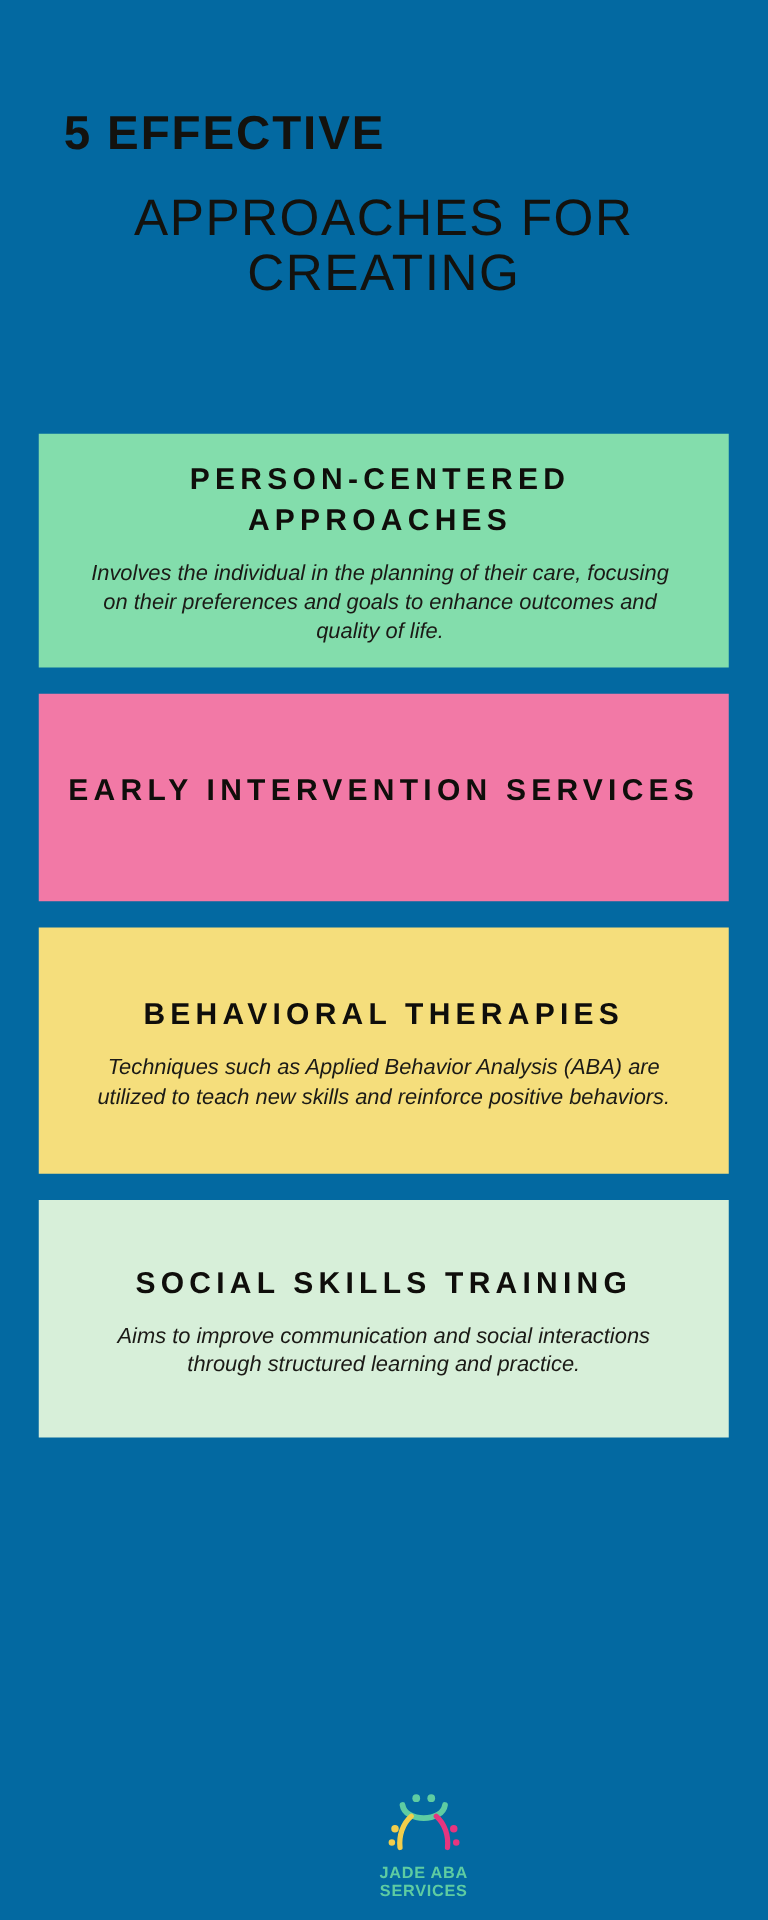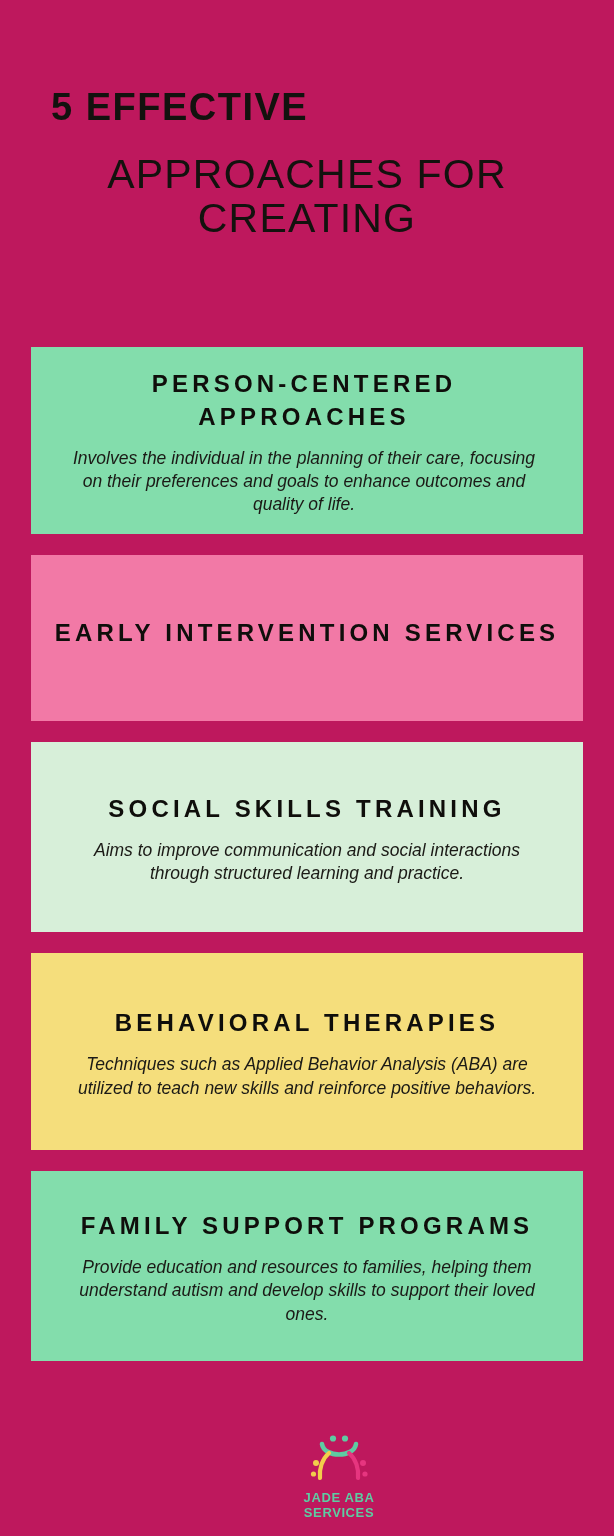--- a/index.html
+++ b/index.html
@@ -10,21 +10,21 @@
     width: 614px;
     height: 1536px;
     background: #FBF8E8;
     font-family: "Liberation Sans", sans-serif;
     overflow: hidden;
   }
   .page {
     position: relative;
     width: 614px;
     height: 1536px;
-    background: #be185d;
+    background: #0369a1;
     box-sizing: border-box;
   }
 
   
   .header {
     padding: 0 31px;
     padding-top: 88px;
   }
   .title-line-1 {
     font-size: 38px;
@@ -140,34 +140,30 @@
 
     <div class="card card-1">
       <div class="card-title">PERSON-CENTERED APPROACHES</div>
       <div class="card-body">Involves the individual in the planning of their care, focusing on their preferences and goals to enhance outcomes and quality of life.</div>
     </div>
 
     <div class="card card-2">
       <div class="card-title">EARLY INTERVENTION SERVICES</div>
     </div>
 
+    <div class="card card-3">
+      <div class="card-title">BEHAVIORAL THERAPIES</div>
+      <div class="card-body">Techniques such as Applied Behavior Analysis (ABA) are utilized to teach new skills and reinforce positive behaviors.</div>
+    </div>
+
     <div class="card card-4">
       <div class="card-title">SOCIAL SKILLS TRAINING</div>
       <div class="card-body">Aims to improve communication and social interactions through structured learning and practice.</div>
     </div>
 
-    <div class="card card-3">
-      <div class="card-title">BEHAVIORAL THERAPIES</div>
-      <div class="card-body">Techniques such as Applied Behavior Analysis (ABA) are utilized to teach new skills and reinforce positive behaviors.</div>
-    </div>
-
-    <div class="card card-5">
-      <div class="card-title">FAMILY SUPPORT PROGRAMS</div>
-      <div class="card-body">Provide education and resources to families, helping them understand autism and develop skills to support their loved ones.</div>
-    </div>
 
   </div>
 
   <div class="footer">
     <svg class="logo-mark" viewBox="0 0 70 56">
 
       <circle cx="29" cy="6.5" r="3.1" fill="#5ECCA2"></circle>
       <circle cx="41" cy="6.5" r="3.1" fill="#5ECCA2"></circle>
 
       <path d="M18 12 C 20 26, 50 26, 52 12" stroke="#5ECCA2" stroke-width="4.6" fill="none" stroke-linecap="round"></path>

